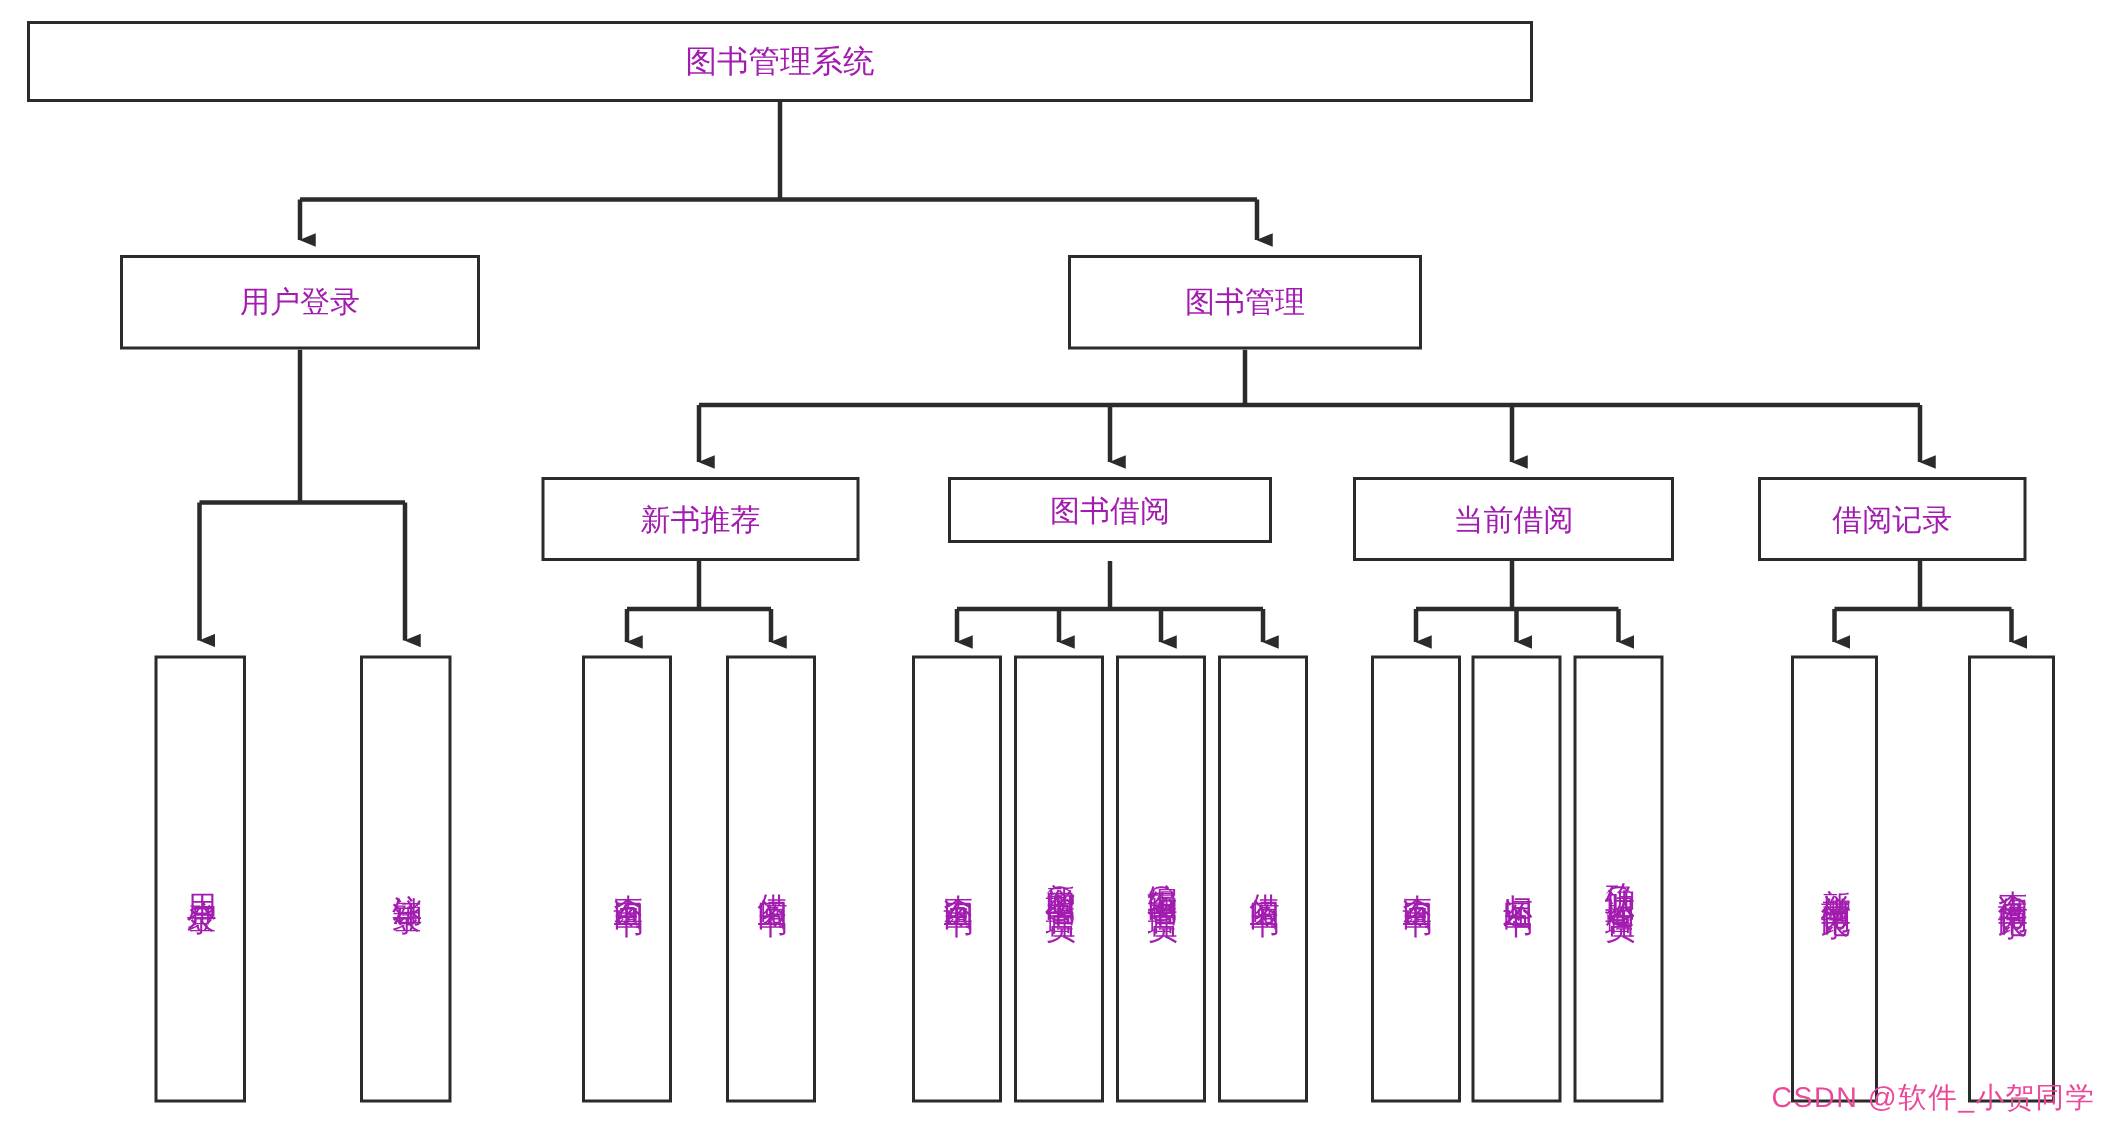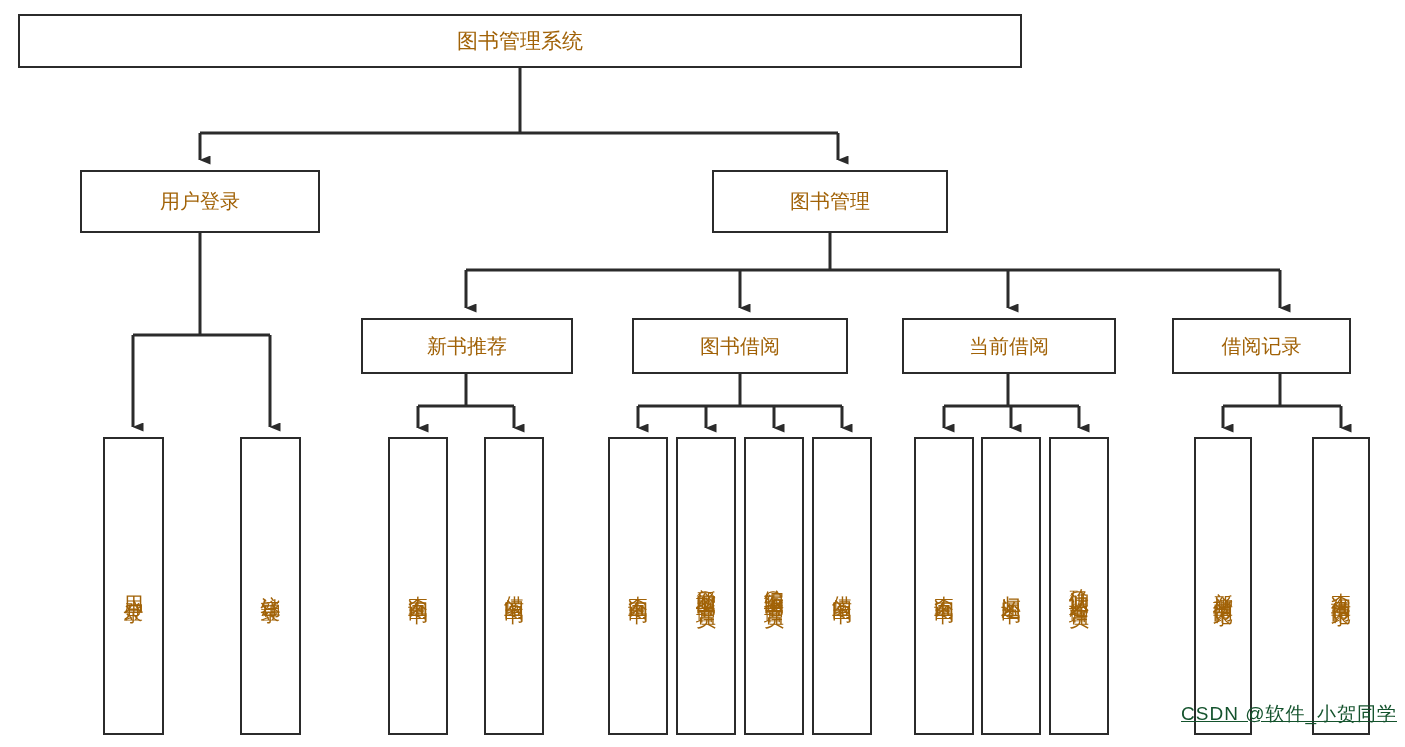--- a/index.html
+++ b/index.html
@@ -27,21 +27,21 @@
   }
   .node-box {
     position: absolute;
     box-sizing: border-box;
     background: #ffffff;
     border: 2px solid #2b2b2b;
     display: flex;
     align-items: center;
     justify-content: center;
     text-align: center;
-    color: #a16207;
+    color: #a21caf;
   }
   .node-box.root-node {
     font-size: 21px;
   }
   .node-box.level2-node,
   .node-box.level3-node {
     font-size: 20px;
   }
   .node-box.leaf-node {
     writing-mode: vertical-rl;
@@ -54,27 +54,26 @@
   .node-label {
     display: block;
   }
   .leaf-node .node-label {
     writing-mode: vertical-rl;
     text-orientation: upright;
   }
   #watermark {
     position: absolute;
     right: 8px;
-    bottom: 20px;
+    bottom: 2px;
     font-size: 19px;
-    color: #14532d;
+    color: #ec4899;
     letter-spacing: 1px;
     white-space: nowrap;
     pointer-events: none;
-    text-decoration: underline;
   }
 </style>
 </head>
 <body>
 
 <div id="diagram-root">
 
   <svg id="diagram-svg" viewBox="0 0 1405 747" xmlns="http://www.w3.org/2000/svg">
     <defs>
       <marker id="arrowhead" markerWidth="9" markerHeight="11" refX="4.5" refY="10.5" orient="auto" markerUnits="userSpaceOnUse">
@@ -133,21 +132,21 @@
   <div class="node-box level2-node" style="left:80px; top:170px; width:240px; height:63px;">
     <span class="node-label">用户登录</span>
   </div>
   <div class="node-box level3-node" style="left:361px; top:318px; width:212px; height:56px;">
     <span class="node-label">新书推荐</span>
   </div>
 
   <div class="node-box level2-node" style="left:712px; top:170px; width:236px; height:63px;">
     <span class="node-label">图书管理</span>
   </div>
-  <div class="node-box level3-node" style="left:632px; top:318px; width:216px; height:56px;font-family:Liberation Serif, serif;">
+  <div class="node-box level3-node" style="left:632px; top:318px; width:216px; height:44px;font-family:Liberation Serif, serif;">
     <span class="node-label">图书借阅</span>
   </div>
   <div class="node-box level3-node" style="left:902px; top:318px; width:214px; height:56px;">
     <span class="node-label">当前借阅</span>
   </div>
   <div class="node-box level3-node" style="left:1172px; top:318px; width:179px; height:56px;">
     <span class="node-label">借阅记录</span>
   </div>
 
   <div class="node-box leaf-node" style="left:103px; top:437px; width:61px; height:298px;">

